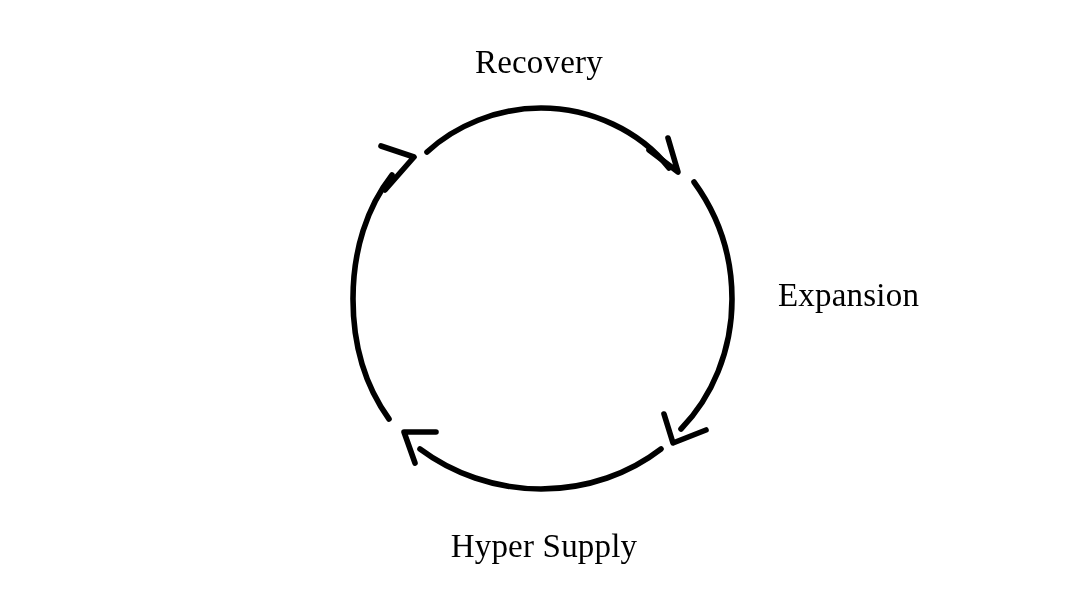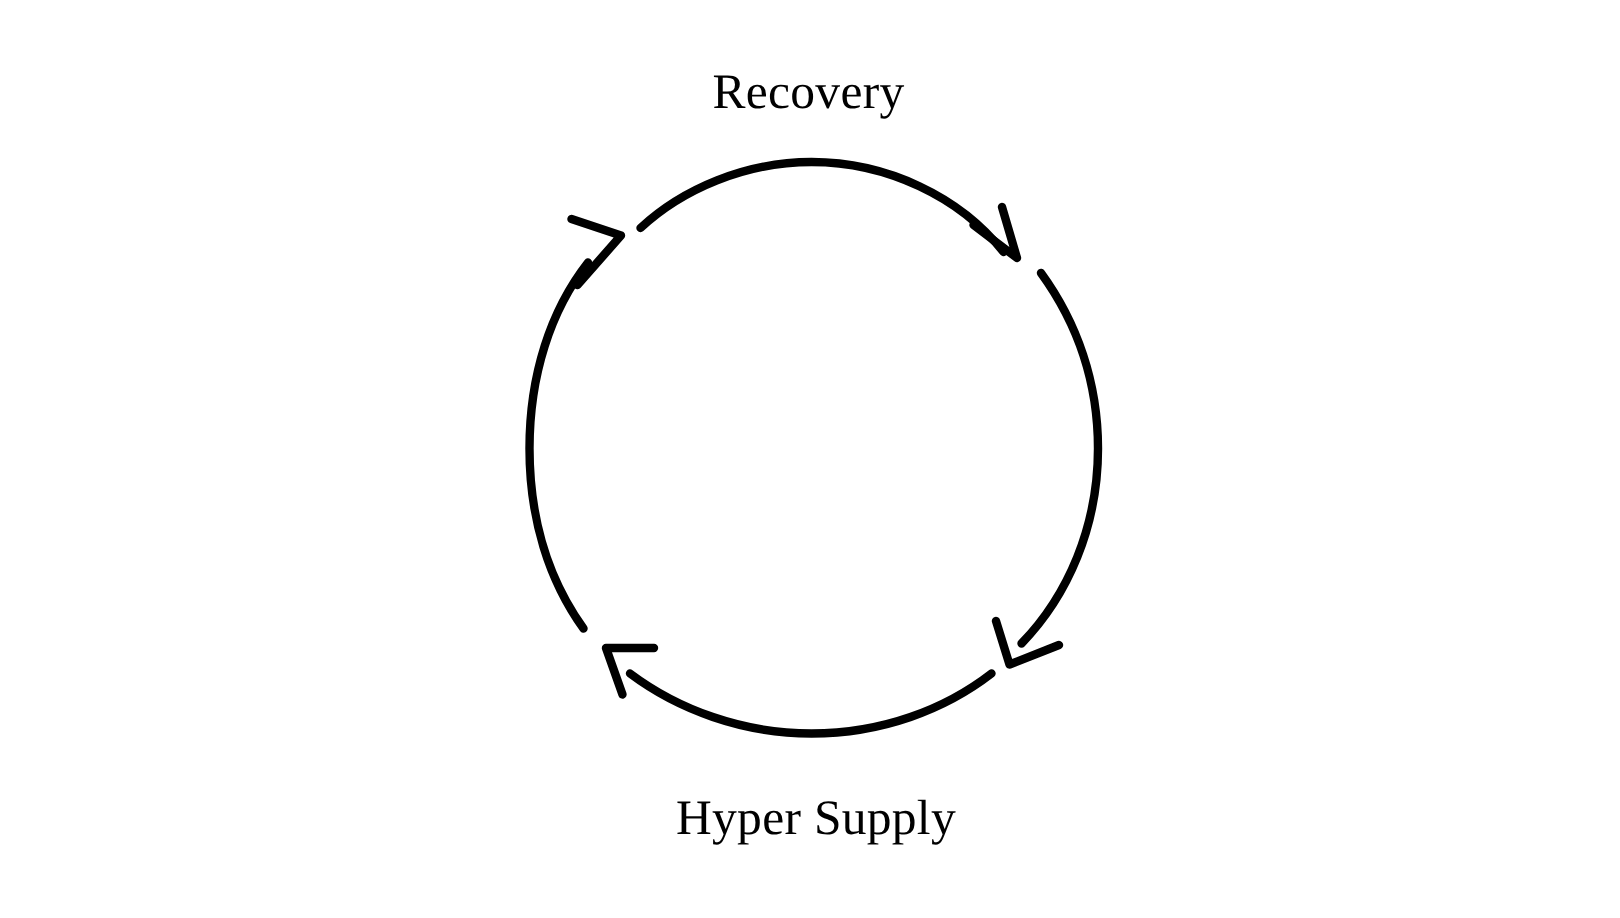--- a/index.html
+++ b/index.html
@@ -93,17 +93,18 @@
     <g>
       <path d="M 389 419
                C 366 387, 353 346, 353 299
                C 353 250, 367 207, 392 175" fill="none" stroke="#000000" stroke-width="5.6" stroke-linecap="round"></path>
       <path d="M 385 190 L 414 157 L 381 146" fill="none" stroke="#000000" stroke-width="5.6" stroke-linecap="round" stroke-linejoin="round"></path>
     </g>
   </svg>
 
   <div class="phase-label label-top">Recovery</div>
 
+  <div class="phase-label label-right">Expansion</div>
 
   <div class="phase-label label-bottom">Hyper Supply</div>
 
 
 </div>
 
 </body></html>

